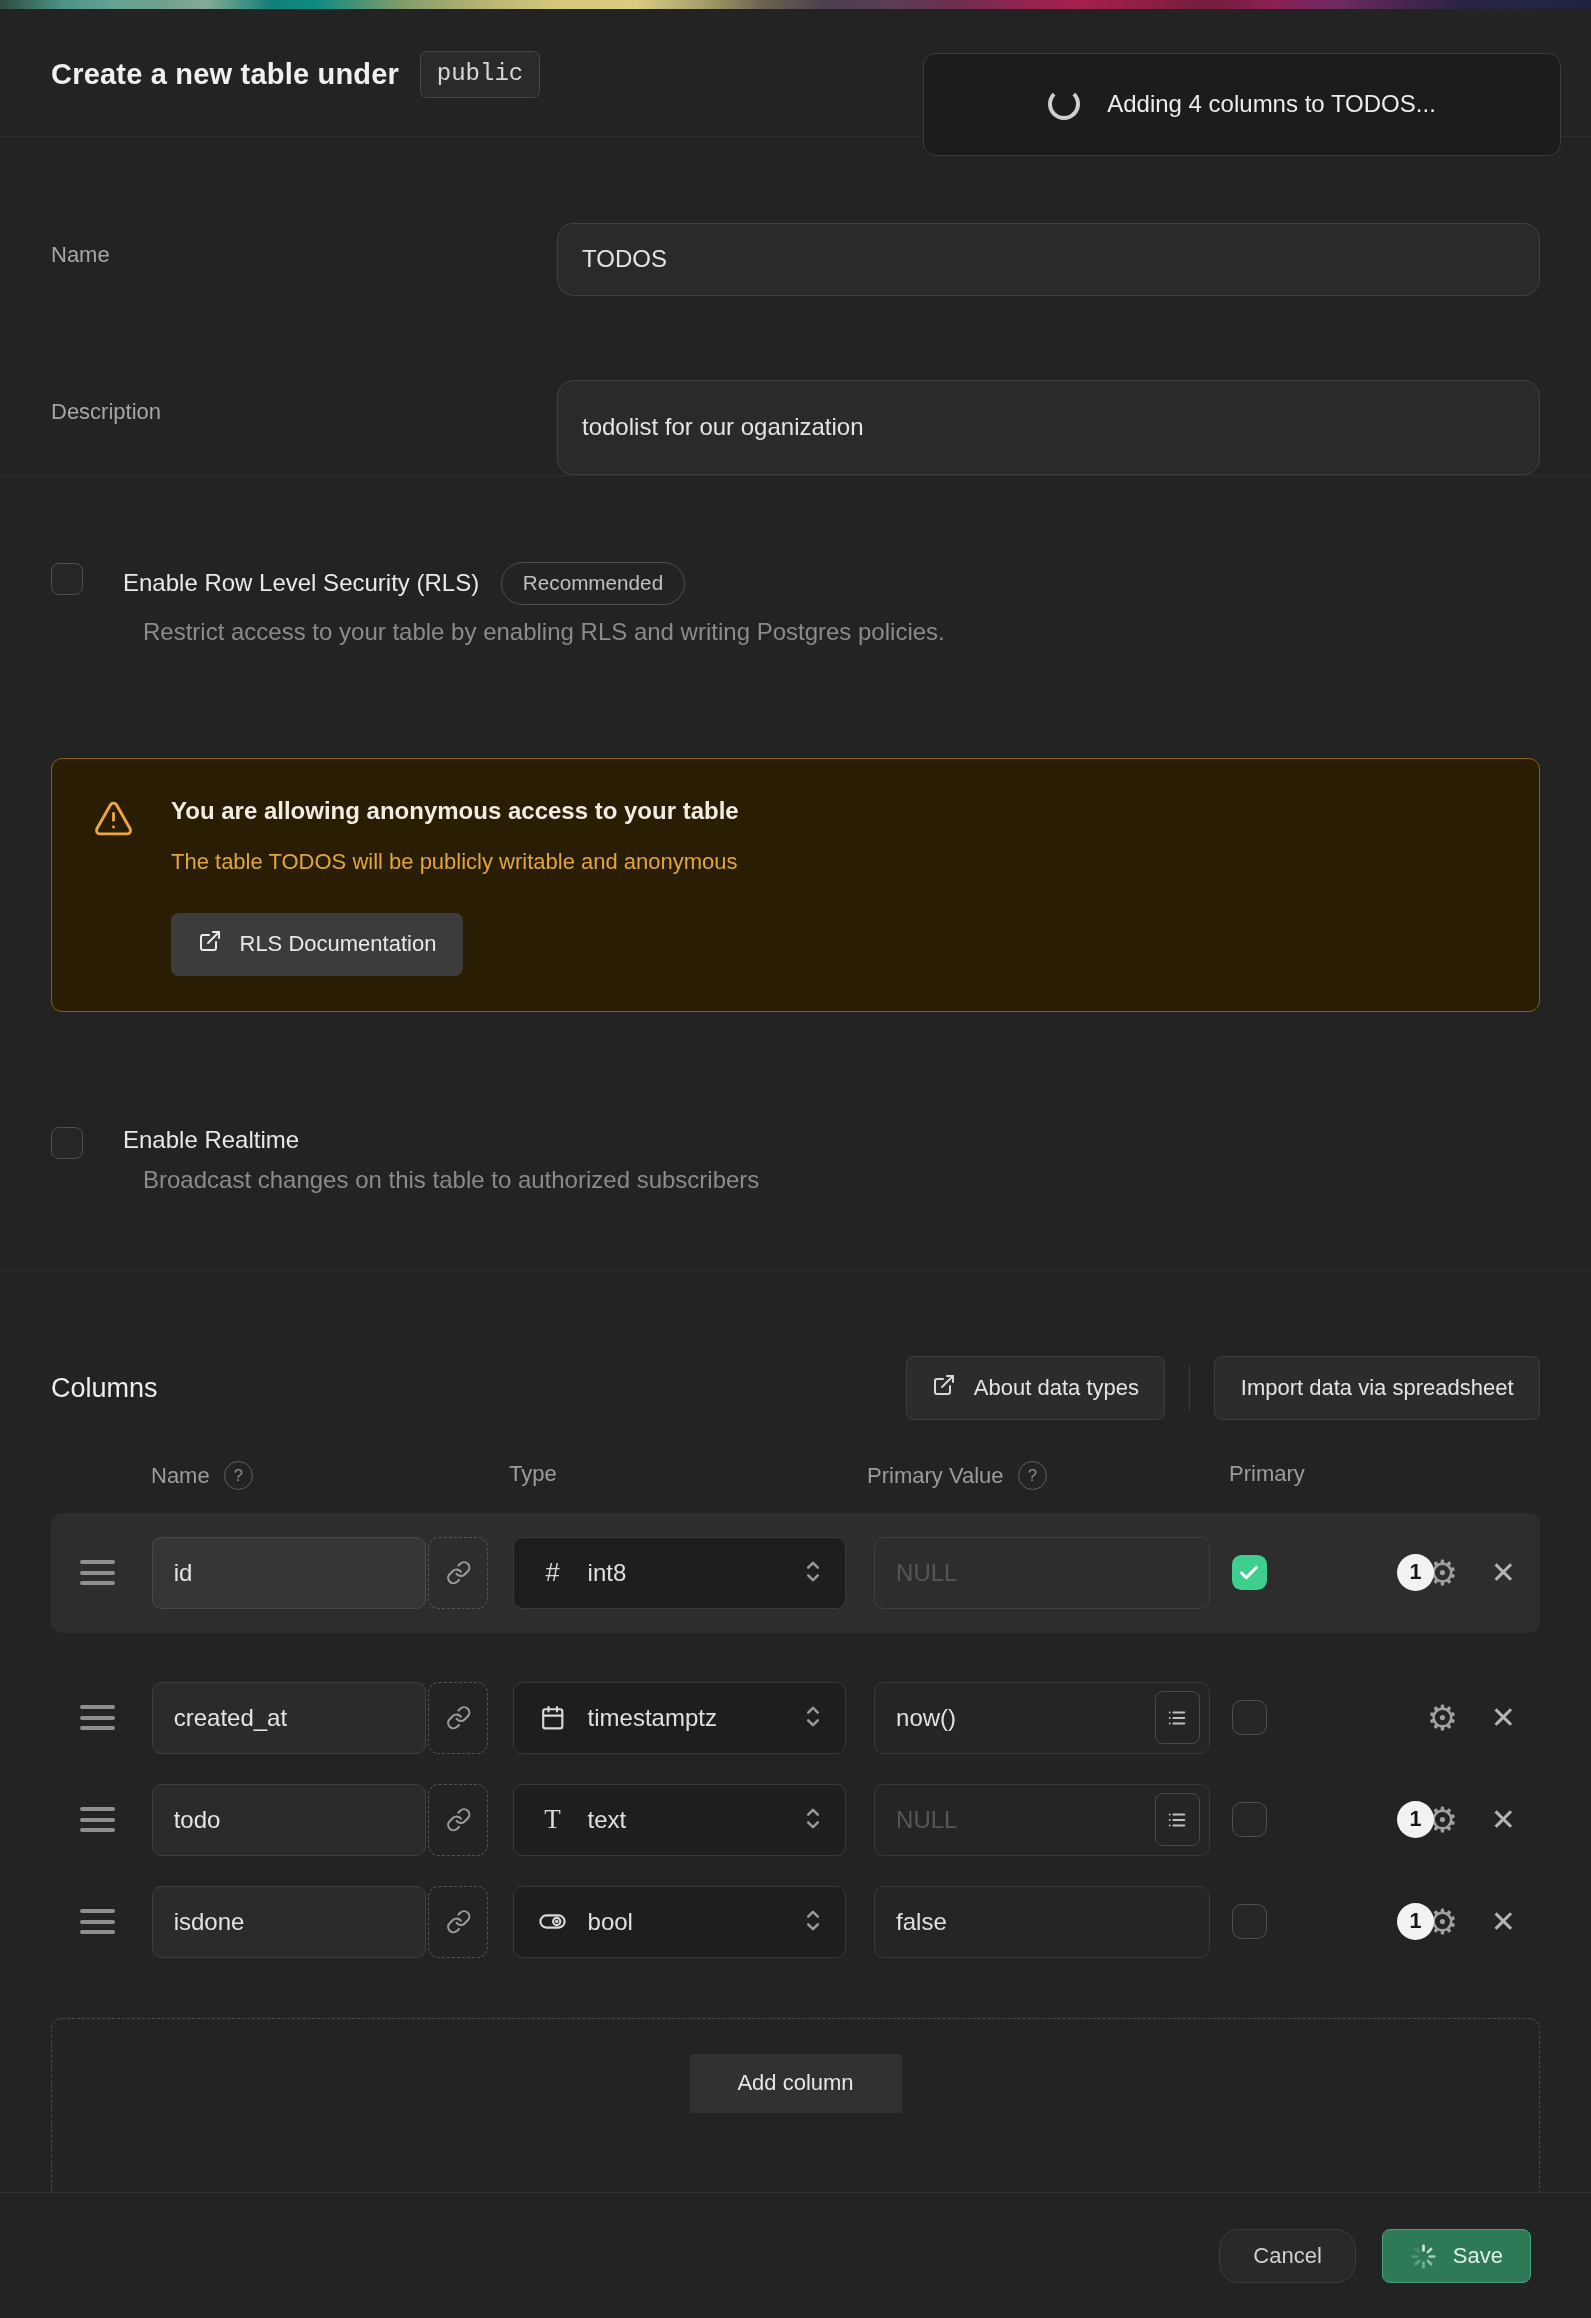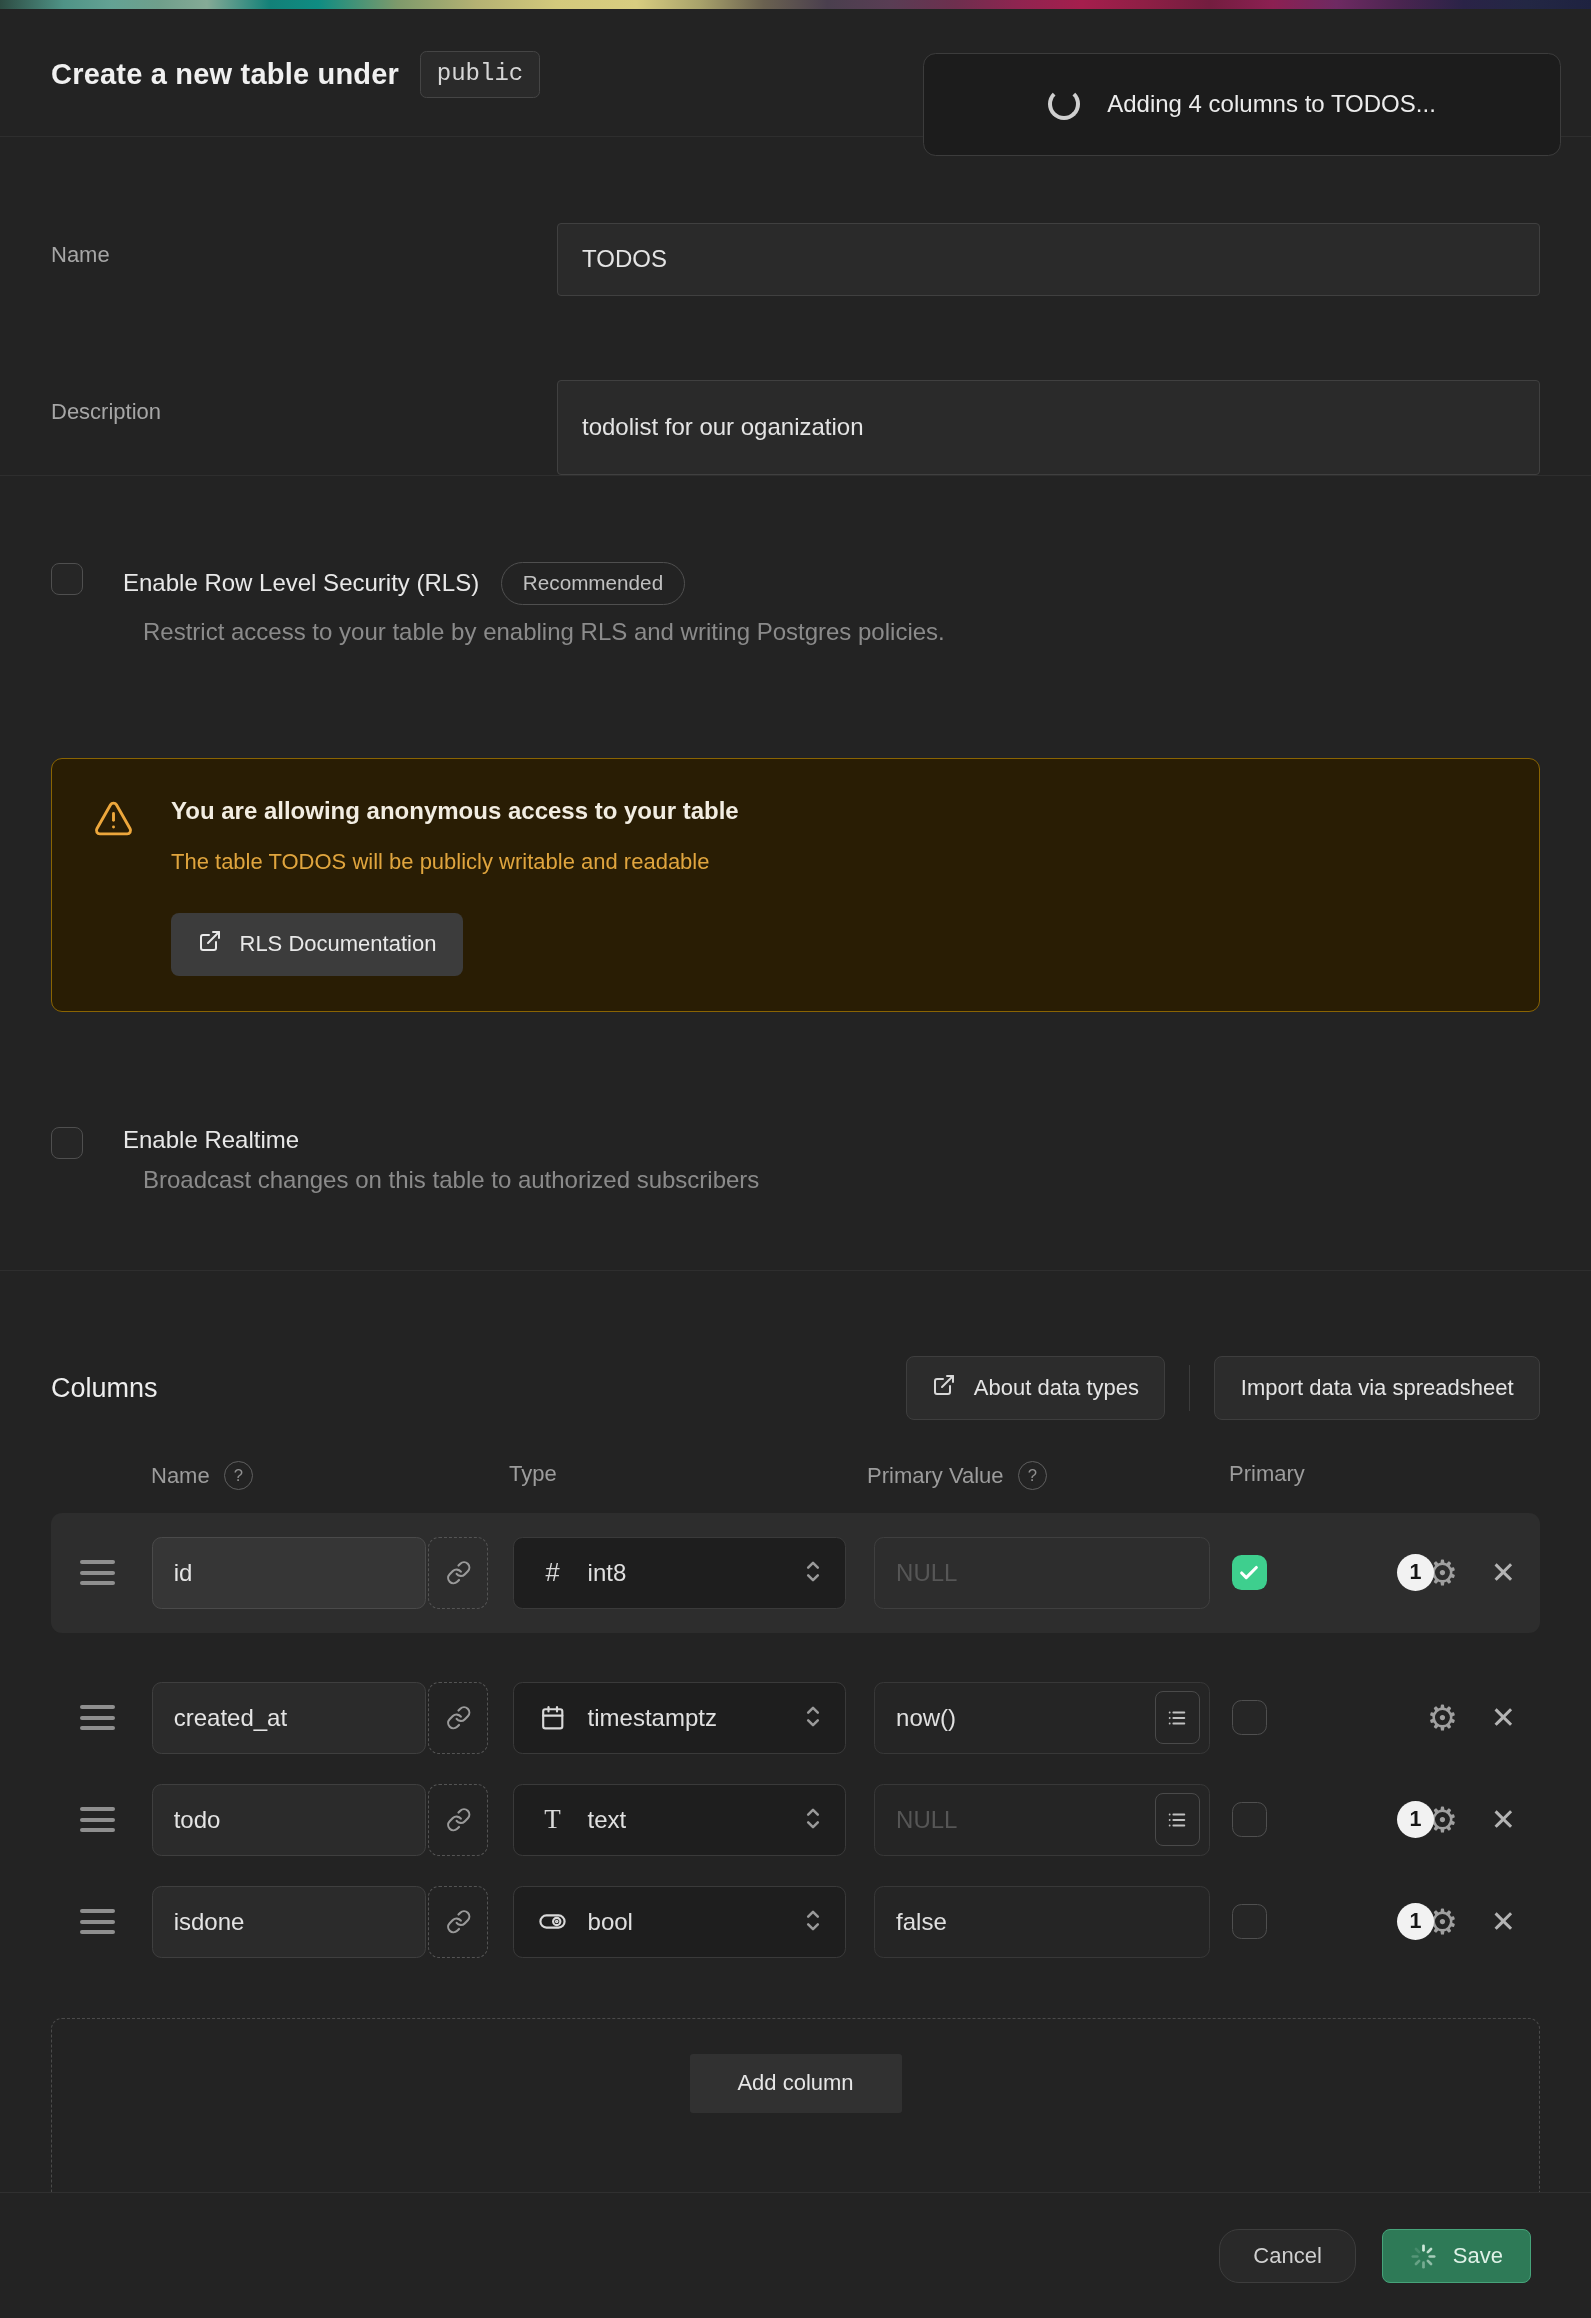--- a/index.html
+++ b/index.html
@@ -29,21 +29,21 @@
   .ring { width:32px; height:32px; border-radius:50%; border:4px solid #cfcfcf;
           border-top-color:transparent; animation:spin 1.1s linear infinite; flex:none; }
   @keyframes spin { to { transform:rotate(360deg); } }
   .toast-msg { font-size:24px; color:#ececec; font-weight:500; }
 
   
   .form-top { padding:86px 51px 0; flex:none; }
   .form-row { display:grid; grid-template-columns:506px 1fr; }
   .form-row + .form-row { margin-top:84px; }
   .field-label { font-size:22px; color:#a6a6a6; padding-top:19px; }
-  .text-input { width:100%; background:#2a2a2a; border:0.8px solid #404040; border-radius:4px;
+  .text-input { width:100%; background:#2a2a2a; border:0.8px solid #404040; border-radius:16px;
                 color:#e4e4e4; font-size:24px; padding:10px 24px; outline:none;
                 font-family:"Liberation Sans","DejaVu Sans",sans-serif; }
   .ti-name { height:73px; }
   .ti-desc { height:95px; }
 
   .divider { height:0.8px; background:#2e2e2e; flex:none; }
 
   
   .mid-section { padding:86px 51px 0; flex:none; }
   .check-row { display:flex; align-items:flex-start; }
@@ -200,21 +200,21 @@
     <div class="warning-box">
       <span class="warn-icon">
         <svg width="41" height="41" viewBox="0 0 24 24" fill="none" stroke="#eda73c" stroke-width="1.7" stroke-linecap="round" stroke-linejoin="round">
           <path d="M21.73 18l-8-14a2 2 0 0 0-3.46 0l-8 14A2 2 0 0 0 4 21h16a2 2 0 0 0 1.73-3Z"></path>
           <line x1="12" y1="9" x2="12" y2="13"></line>
             <line x1="12" y1="17" x2="12.01" y2="17"></line>
         </svg>
       </span>
       <div class="warn-body">
         <div class="warn-title">You are allowing anonymous access to your table</div>
-        <div class="warn-sub">The table TODOS will be publicly writable and readable</div>
+        <div class="warn-sub">The table TODOS will be publicly writable and anonymous</div>
         <button class="warn-btn">
           <span>
             <svg width="24" height="24" viewBox="0 0 24 24" fill="none" stroke="#e9e9e9" stroke-width="2" stroke-linecap="round" stroke-linejoin="round">
               <path d="M18 13v6a2 2 0 0 1-2 2H5a2 2 0 0 1-2-2V8a2 2 0 0 1 2-2h6"></path>
               <polyline points="15 3 21 3 21 9"></polyline>
                 <line x1="10" y1="14" x2="21" y2="3"></line>
             </svg>
           </span>
           <span>RLS Documentation</span>
         </button>

